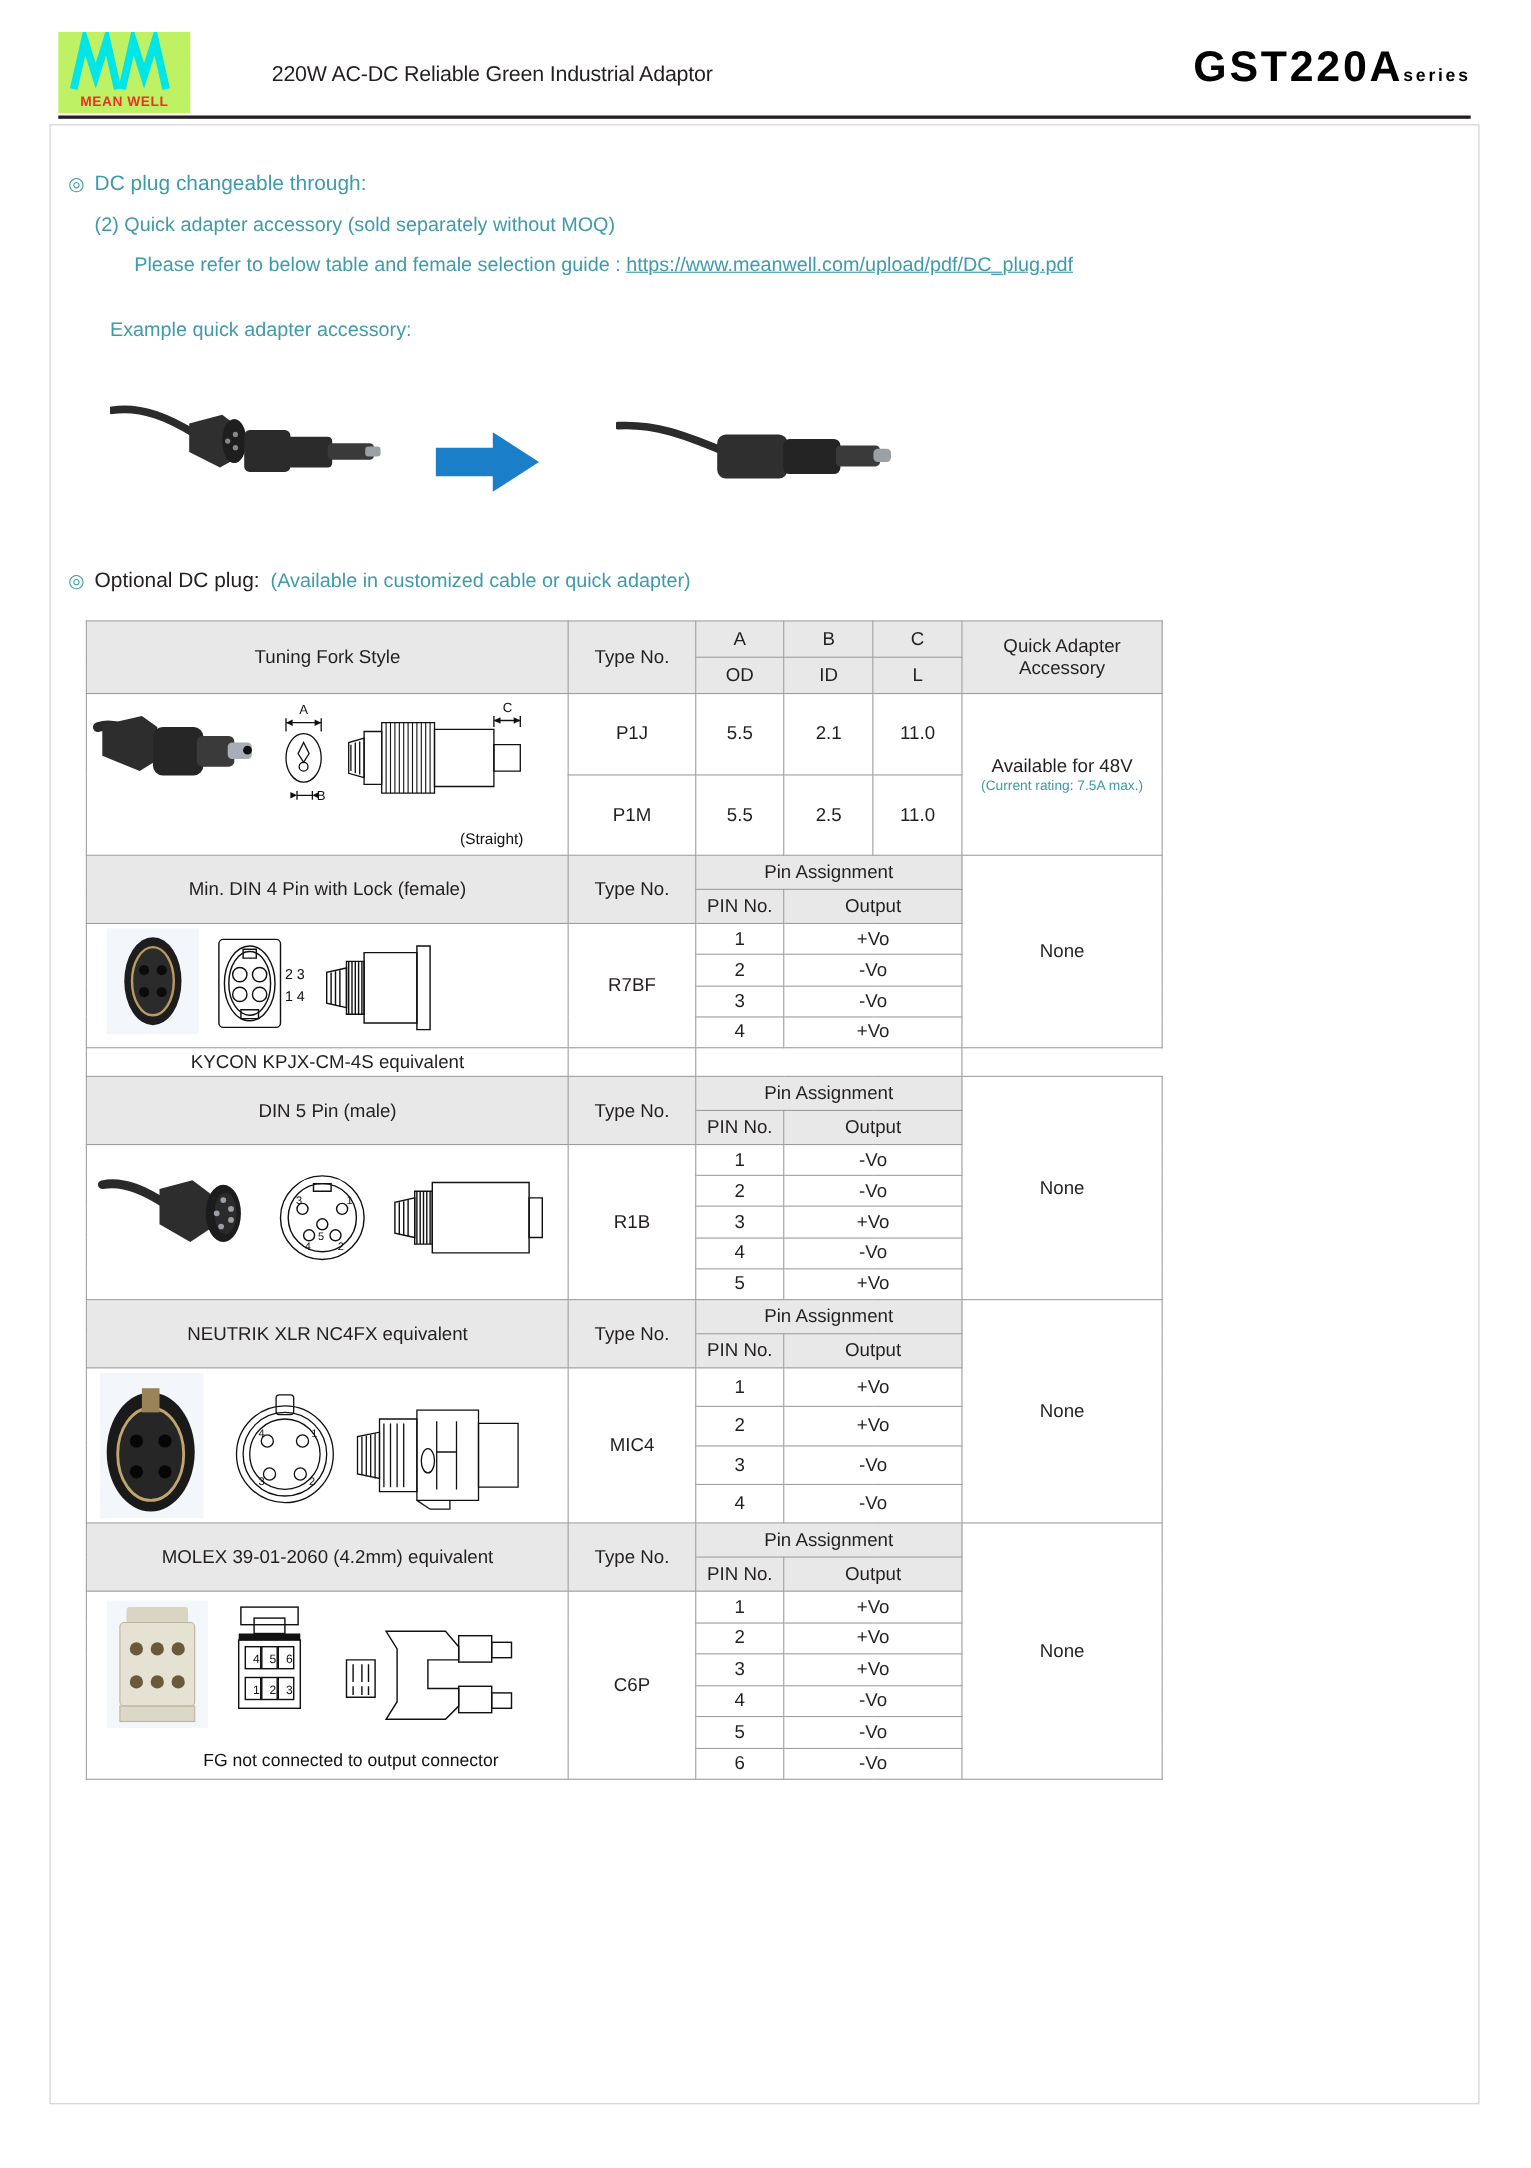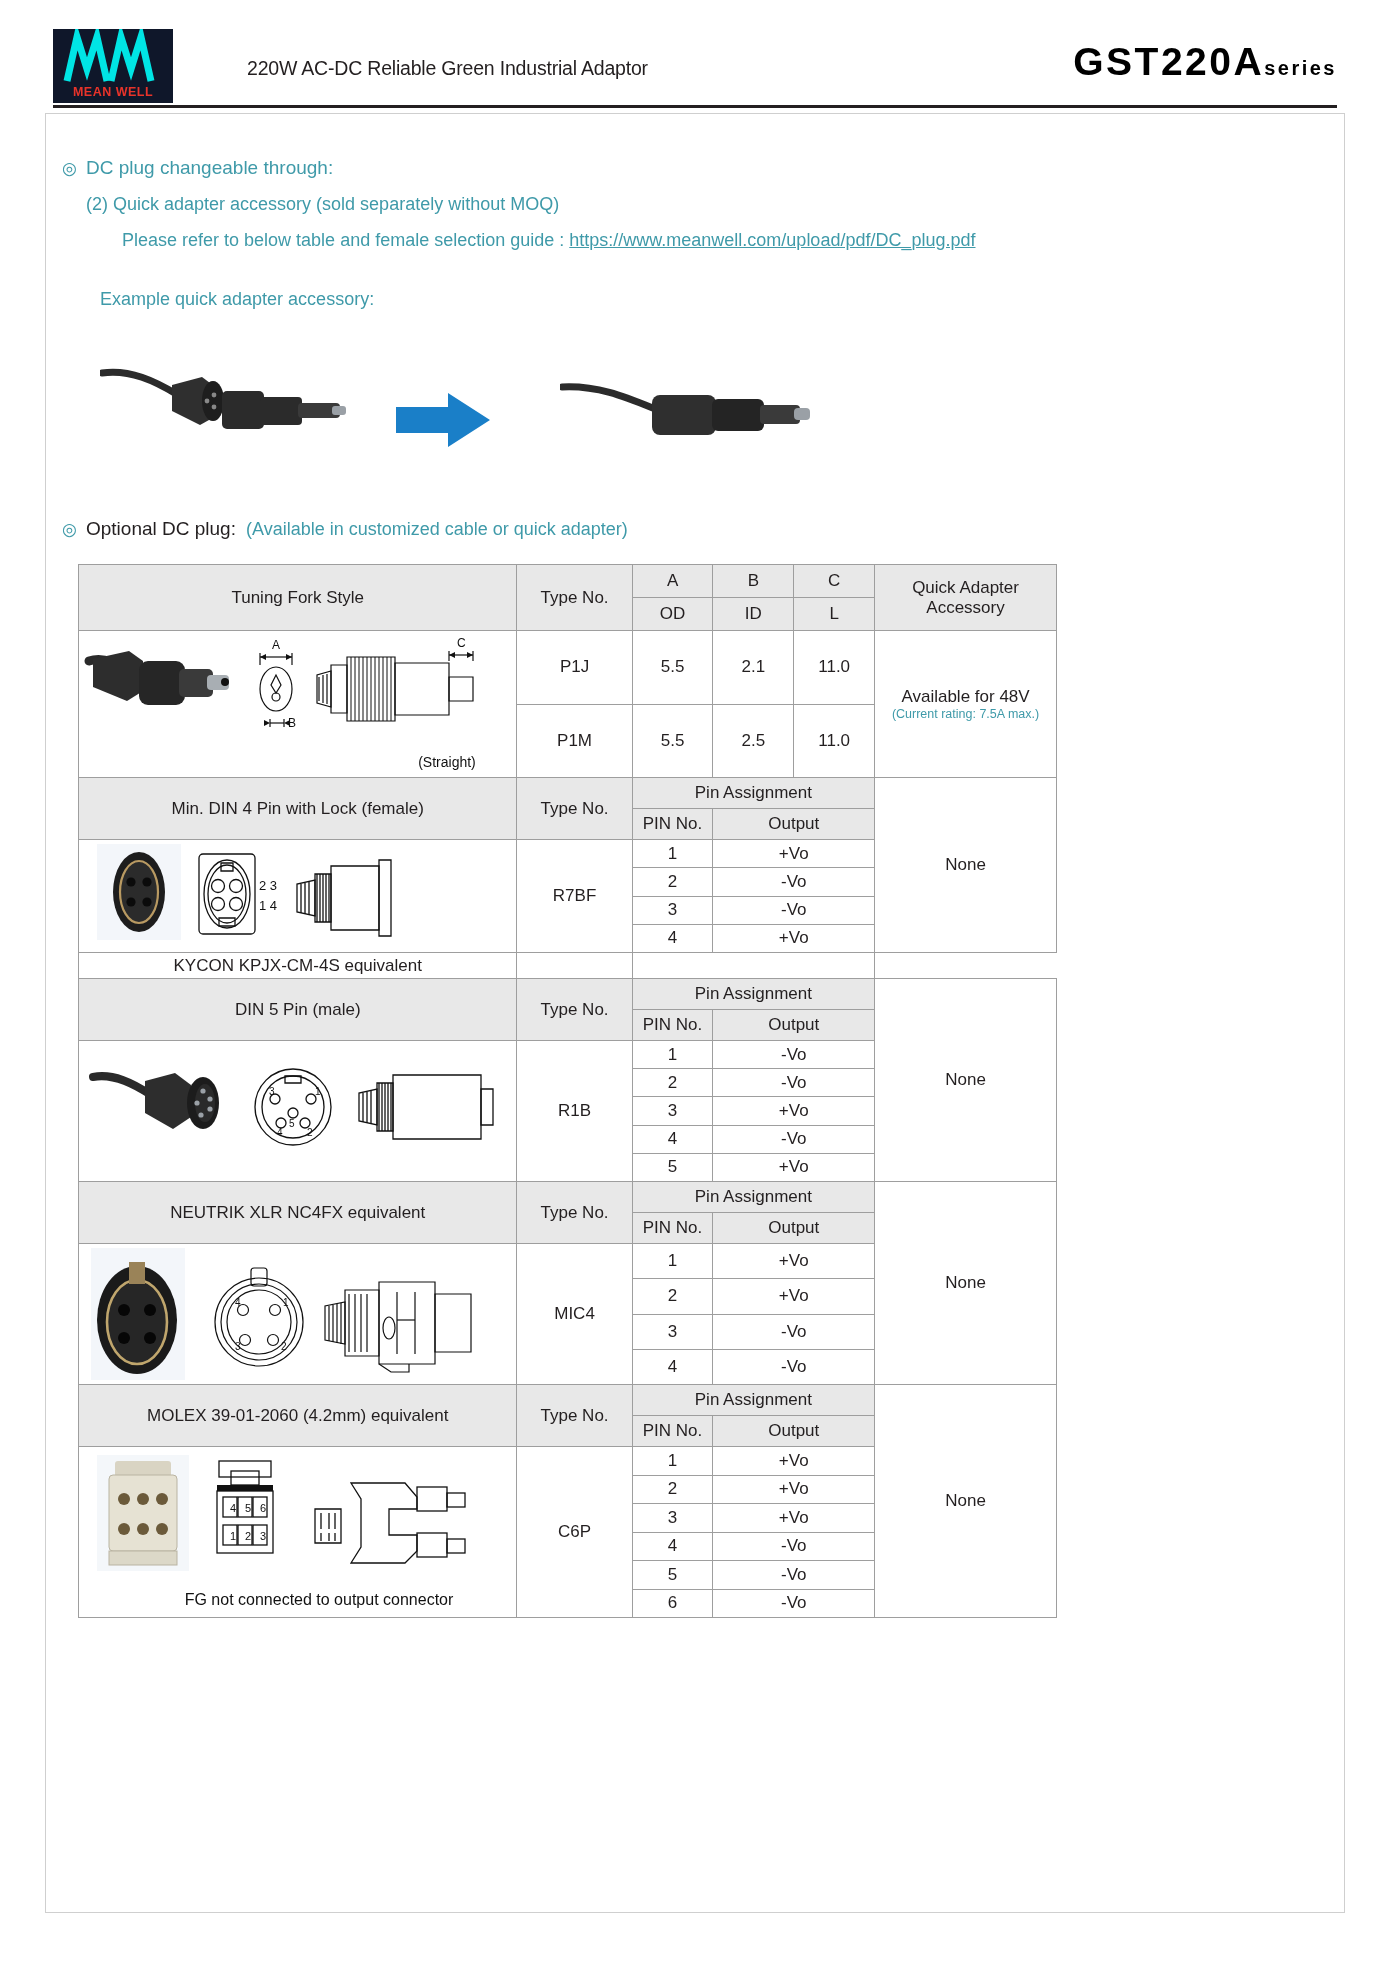--- a/index.html
+++ b/index.html
@@ -11,21 +11,21 @@
     color:#231f20;
     position:relative;
     overflow:hidden;
   }
 
   
   .header { position:relative; height:104px; }
   .logo {
     position:absolute; left:53px; top:29px;
     width:120px; height:74px;
-    background:#0f172a;
+    background:#bef264;
     display:flex; flex-direction:column; justify-content:flex-end; align-items:center;
   }
   .logo-mark {
     position:absolute; left:0; top:0; width:120px; height:56px;
   }
   .logo-text {
     font-size:12.5px; font-weight:bold; color:#e8332a;
     letter-spacing:.5px; line-height:1; margin-bottom:5px;
     font-family:"Liberation Sans", sans-serif;
   }
@@ -36,21 +36,21 @@
     font-family:"Liberation Sans", sans-serif;
   }
   .hdr-series {
     position:absolute; right:55px; top:40px;
     white-space:nowrap; text-align:right;
   }
   .hdr-series .big {
     font-size:39px; font-weight:bold; letter-spacing:2.5px; color:#000;
   }
   .hdr-series .small {
-    font-size:20px; font-weight:bold; letter-spacing:2.5px; color:#000;
+    font-size:16px; font-weight:bold; letter-spacing:2.5px; color:#000;
   }
   .hdr-rule {
     position:absolute; left:53px; right:55px; top:105px;
     height:3px; background:#231f20;
   }
 
   
   .page-frame {
     position:absolute; left:45px; top:113px;
     width:1300px; height:1800px;

